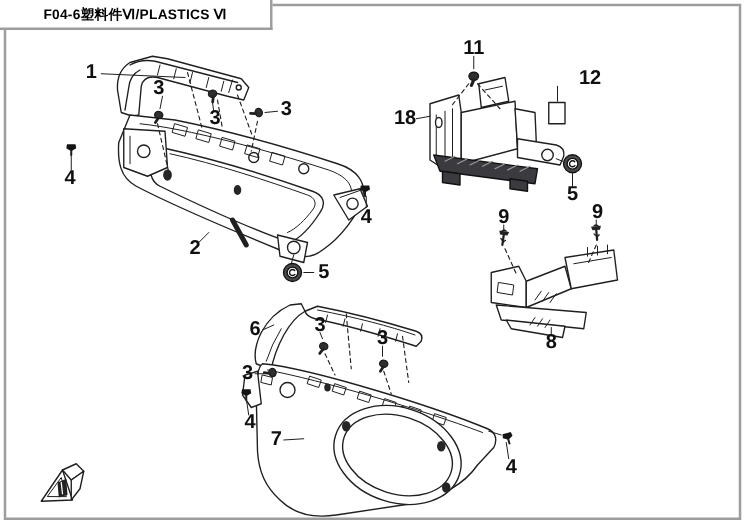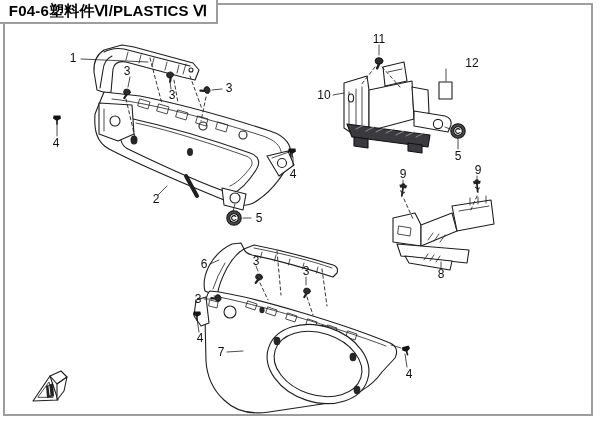--- a/index.html
+++ b/index.html
@@ -3,31 +3,31 @@
 <meta charset="utf-8">
 <style>
   html,body{margin:0;padding:0;background:#fff;}
   .page{position:relative;width:600px;height:422px;background:#fff;
         font-family:"Liberation Sans",sans-serif;overflow:hidden;}
   .sheet{position:absolute;left:3px;top:3px;width:590px;height:413px;
          border:2px solid #9d9d9d;box-sizing:border-box;}
   .title-cell{position:absolute;left:0;top:0;width:216px;height:22px;
          border-right:2px solid #9d9d9d;border-bottom:2px solid #9d9d9d;
          display:flex;align-items:center;justify-content:center;
-         font-weight:bold;font-size:15px;color:#000;letter-spacing:.2px;
+         font-weight:bold;font-size:11px;color:#000;letter-spacing:.2px;
          background:#fff;}
   svg.art{position:absolute;left:0;top:0;}
   .lines{fill:none;stroke:#1f1f1f;stroke-width:1.1;stroke-linecap:round;stroke-linejoin:round;}
   .fw{fill:#ffffff;}
   .fd{fill:#262626;stroke:none;}
   .dash{stroke-dasharray:3.2 2.8;stroke-width:.9;}
   .thin{stroke-width:.8;}
   .hatch{stroke:#9a9a9a;stroke-width:.9;}
   .co{position:absolute;transform:translate(-50%,-50%);
-      font-size:12px;font-weight:400;color:#101010;line-height:1;white-space:nowrap;}
+      font-size:16px;font-weight:700;color:#101010;line-height:1;white-space:nowrap;}
 </style>
 </head>
 <body>
 
 <div class="page">
   <div class="sheet"></div>
   <div class="title-cell">
     <span>F04-6塑料件Ⅵ/PLASTICS Ⅵ</span>
   </div>
 
@@ -215,21 +215,21 @@
   <div class="co" style="left:73px;top:58px">1</div>
   <div class="co" style="left:127px;top:71px">3</div>
   <div class="co" style="left:172px;top:95px">3</div>
   <div class="co" style="left:229px;top:88px">3</div>
   <div class="co" style="left:56px;top:143px">4</div>
   <div class="co" style="left:293px;top:174px">4</div>
   <div class="co" style="left:156px;top:199px">2</div>
   <div class="co" style="left:259px;top:218px">5</div>
   <div class="co" style="left:379px;top:39px">11</div>
   <div class="co" style="left:472px;top:63px">12</div>
-  <div class="co" style="left:324px;top:95px">10</div>
+  <div class="co" style="left:324px;top:95px">18</div>
   <div class="co" style="left:458px;top:156px">5</div>
   <div class="co" style="left:403px;top:174px">9</div>
   <div class="co" style="left:478px;top:170px">9</div>
   <div class="co" style="left:441px;top:274px">8</div>
   <div class="co" style="left:204px;top:264px">6</div>
   <div class="co" style="left:256px;top:261px">3</div>
   <div class="co" style="left:306px;top:271px">3</div>
   <div class="co" style="left:198px;top:299px">3</div>
   <div class="co" style="left:200px;top:338px">4</div>
   <div class="co" style="left:221px;top:352px">7</div>

